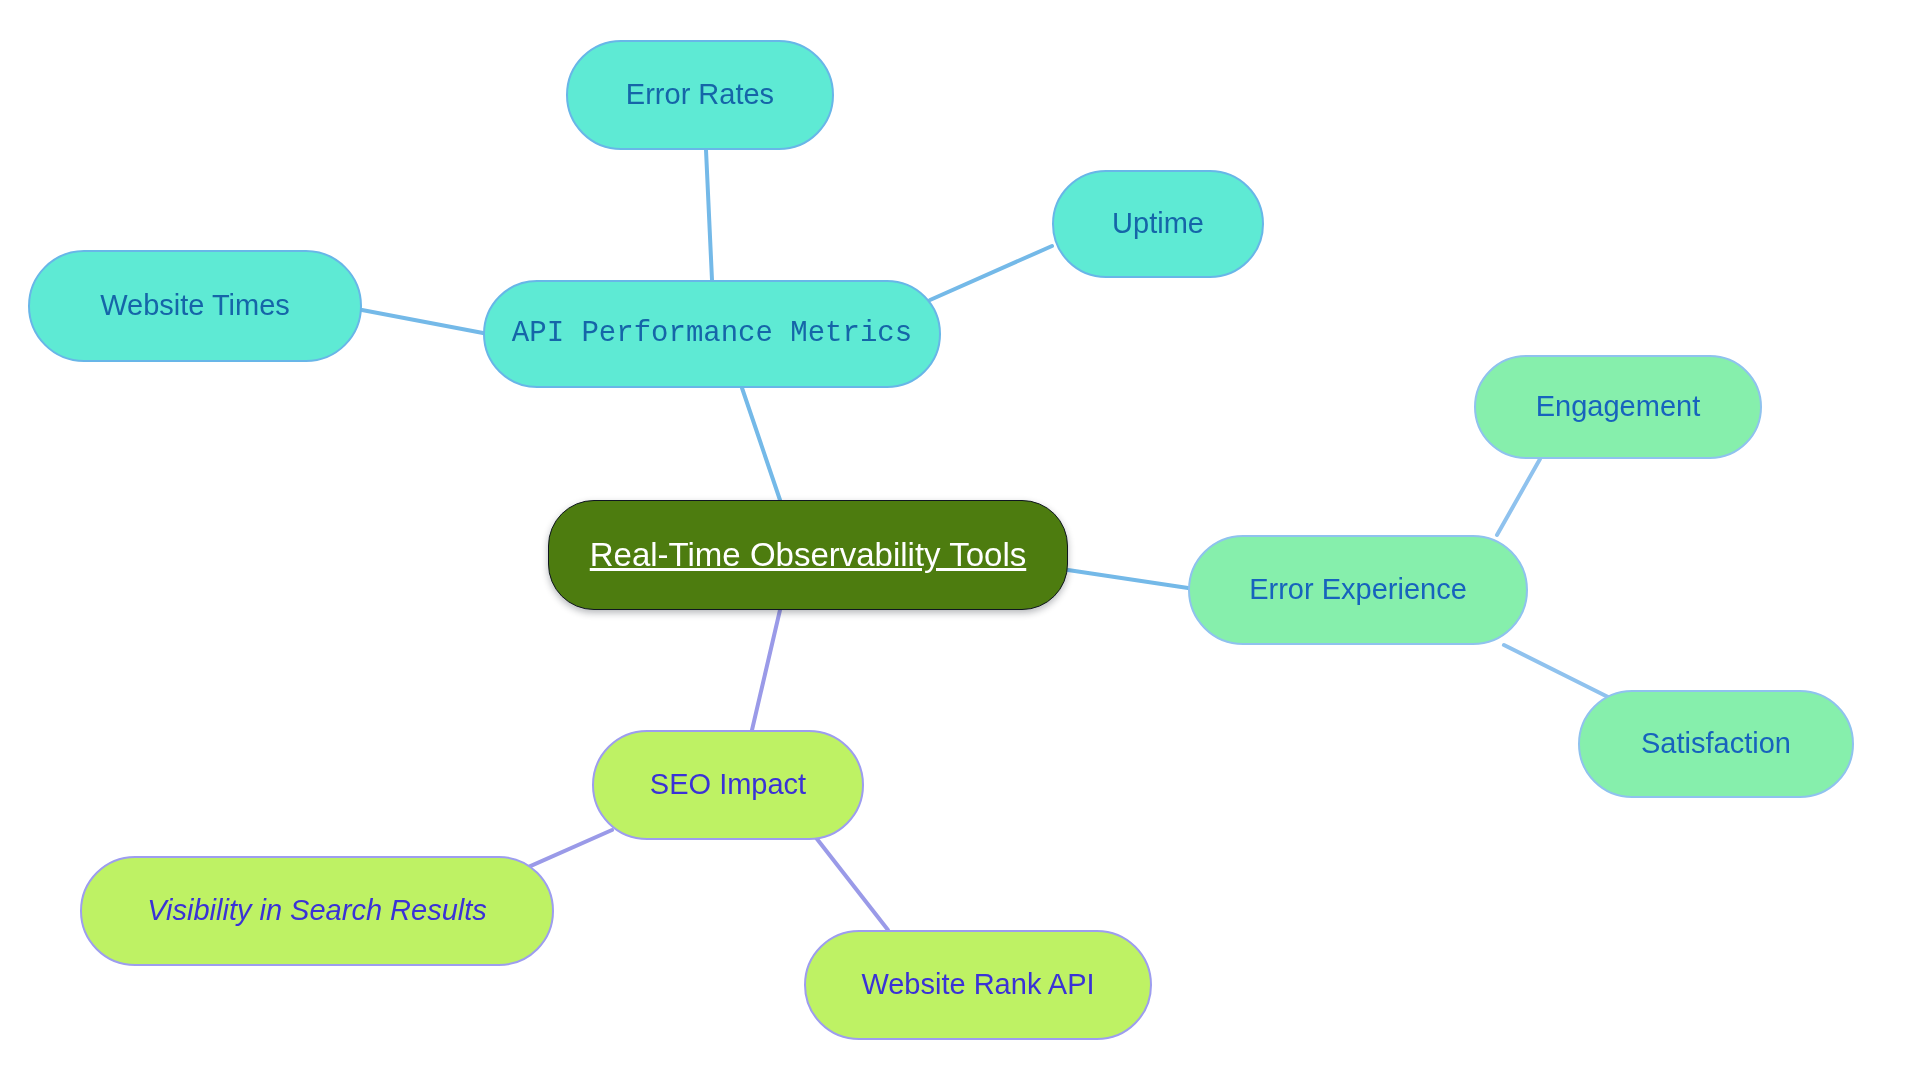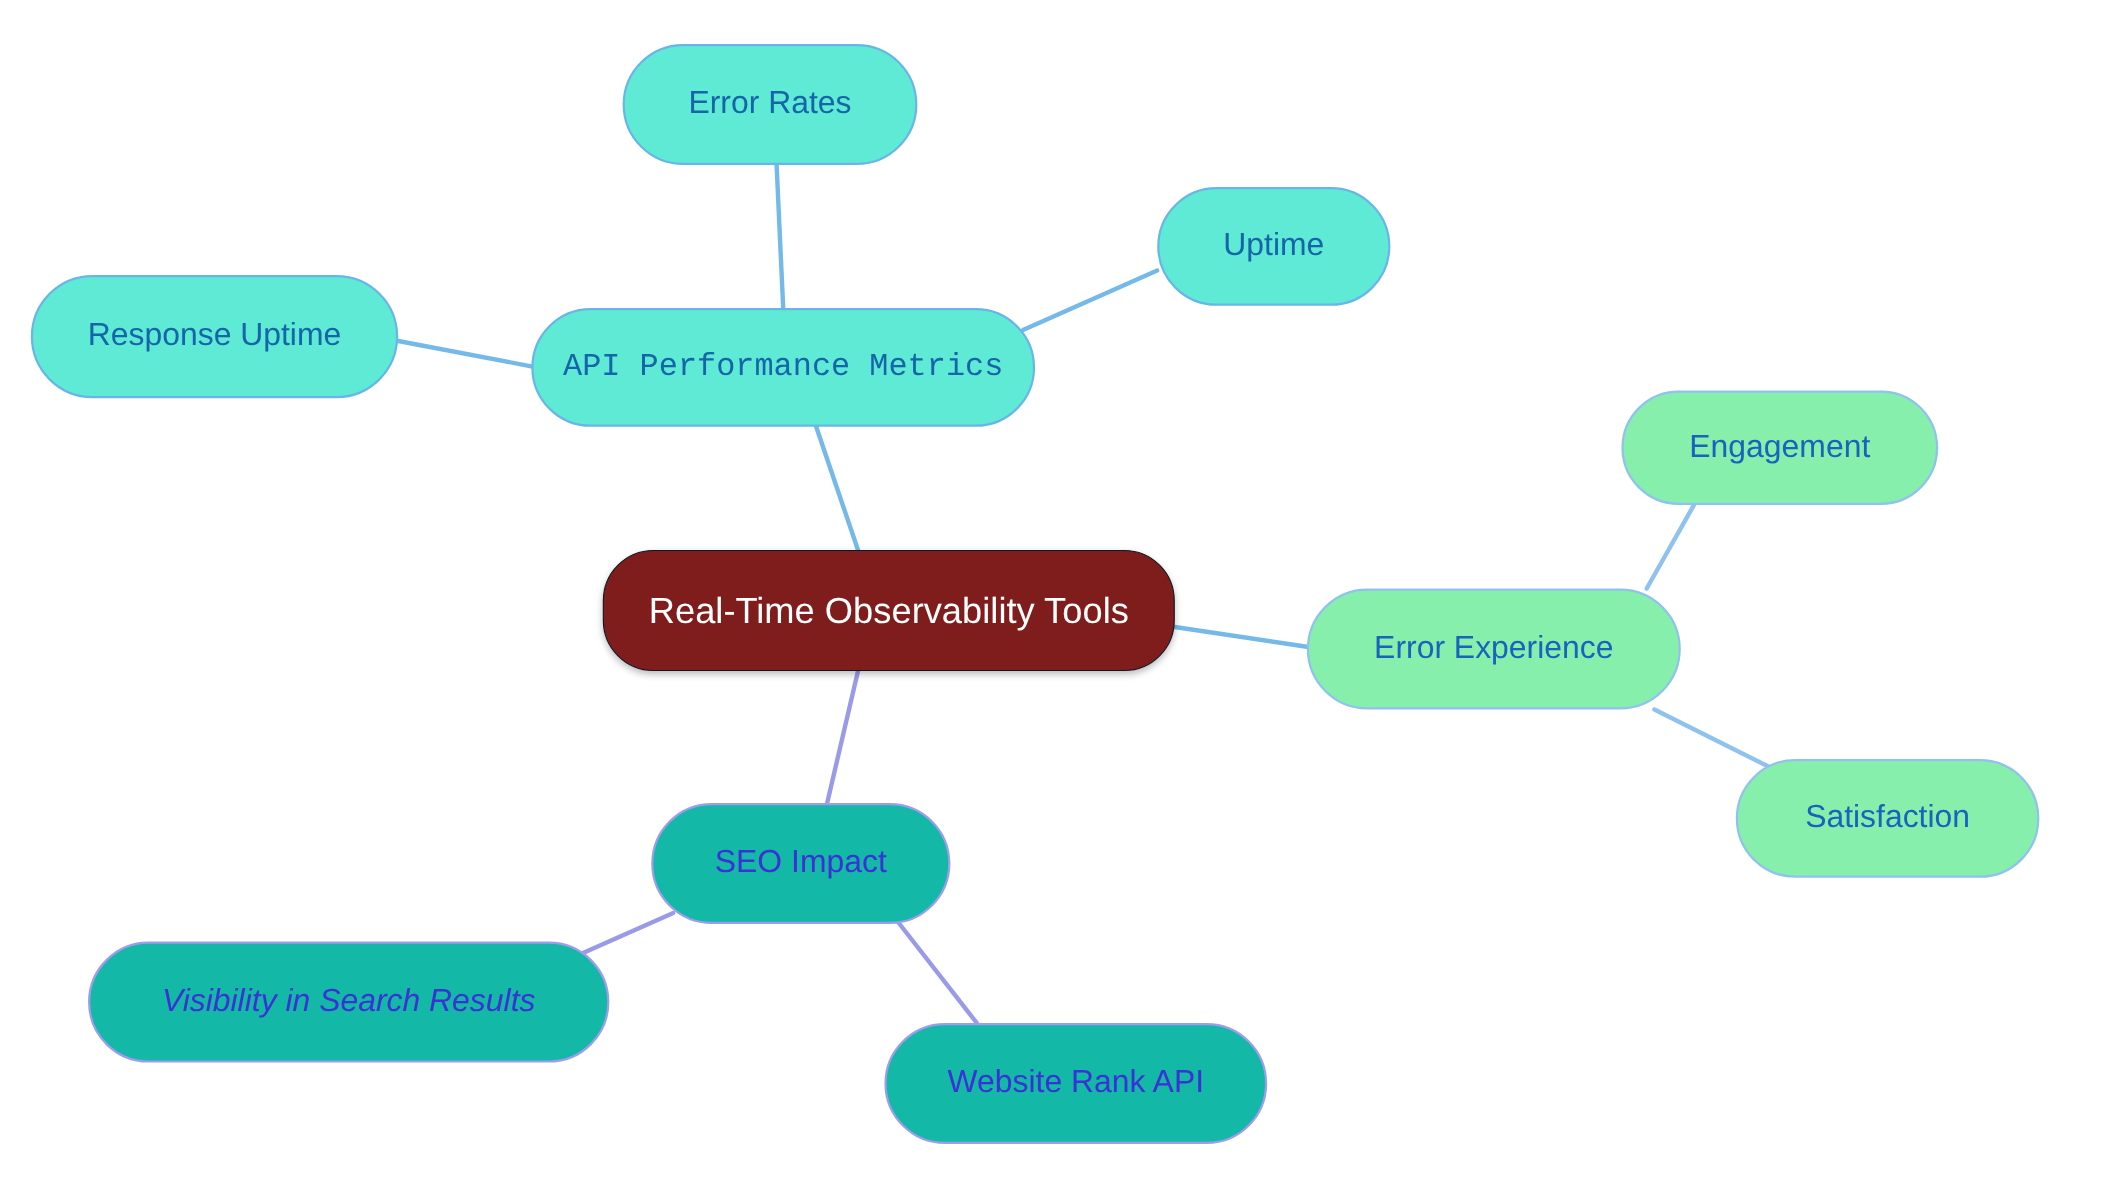--- a/index.html
+++ b/index.html
@@ -30,43 +30,44 @@
     align-items: center;
     justify-content: center;
     text-align: center;
     white-space: nowrap;
     line-height: 1.15;
   }
   .node-label {
     display: block;
   }
   .node.root {
-    background: #7f1d1d;
+    background: #4d7c0f;
     border: 1px solid #0f1620;
     color: #ffffff;
     border-radius: 46px;
     font-size: 33px;
     box-shadow: 0 3px 7px rgba(15,22,32,0.30);
+    text-decoration: underline;
   }
   .node.blue {
     background: #5eead4;
     border: 2px solid #68b6e8;
     color: #1565a8;
     border-radius: 999px;
     font-size: 29px;
   }
   .node.blue-soft {
     background: #86efac;
     border: 2px solid #8fc2ee;
     color: #1763bd;
     border-radius: 999px;
     font-size: 29px;
   }
   .node.purple {
-    background: #14b8a6;
+    background: #bef264;
     border: 2px solid #9d9def;
     color: #3a32d6;
     border-radius: 999px;
     font-size: 29px;
   }
 </style>
 </head>
 <body>
 
 <div id="stage">
@@ -86,21 +87,21 @@
       <div class="node root" style="left: 548px; top: 500px; width: 520px; height: 110px;">
         <span class="node-label">Real-Time Observability Tools</span>
       </div>
       <div class="node blue" style="left: 483px; top: 280px; width: 458px; height: 108px; font-family: Liberation Mono, monospace;">
         <span class="node-label">API Performance Metrics</span>
       </div>
       <div class="node blue" style="left: 566px; top: 40px; width: 268px; height: 110px;">
         <span class="node-label">Error Rates</span>
       </div>
       <div class="node blue" style="left: 28px; top: 250px; width: 334px; height: 112px;">
-        <span class="node-label">Response Uptime</span>
+        <span class="node-label">Website Times</span>
       </div>
       <div class="node blue" style="left: 1052px; top: 170px; width: 212px; height: 108px;">
         <span class="node-label">Uptime</span>
       </div>
       <div class="node blue-soft" style="left: 1188px; top: 535px; width: 340px; height: 110px;">
         <span class="node-label">Error Experience</span>
       </div>
       <div class="node blue-soft" style="left: 1474px; top: 355px; width: 288px; height: 104px;">
         <span class="node-label">Engagement</span>
       </div>

